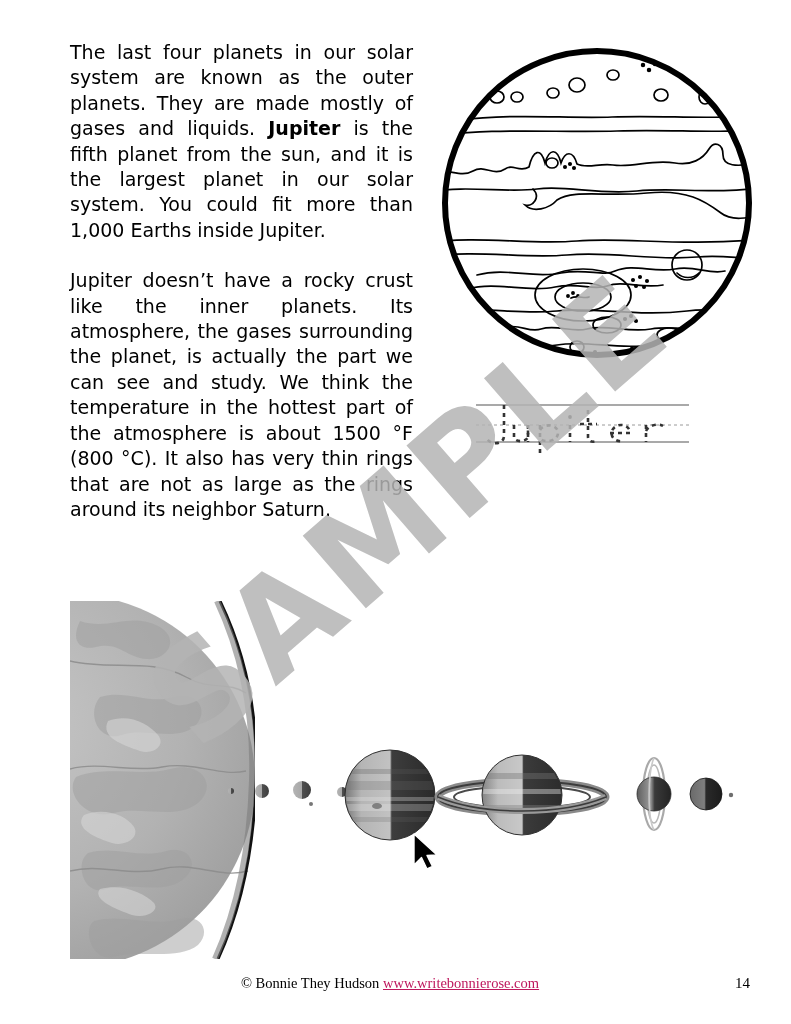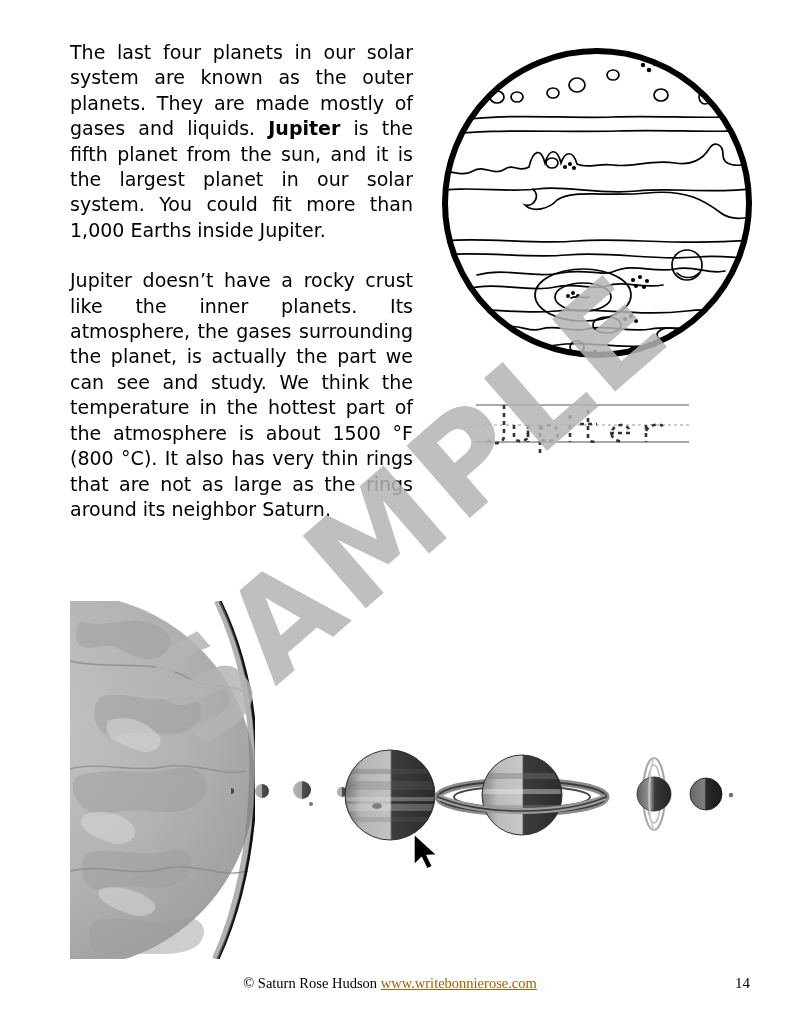--- a/index.html
+++ b/index.html
@@ -117,21 +117,21 @@
     left: 0;
     top: 0;
     width: 640px;
     text-align: center;
     font-family: "Liberation Serif", serif;
     font-size: 14.5px;
     color: #000000;
     white-space: nowrap;
   }
   #credit .link {
-    color: #a16207;
+    color: #be185d;
     text-decoration: underline;
   }
   #page-number {
     position: absolute;
     right: 0;
     top: 0;
     font-family: "Liberation Serif", serif;
     font-size: 15px;
     color: #000000;
   }
@@ -431,19 +431,19 @@
         <path d="M 0 0 L 0 31 L 7.5 23.5 L 13 35 L 18.5 32.5 L 13 21.5 L 23 21 Z" fill="#000000" stroke="#ffffff" stroke-width="1.4" stroke-linejoin="round"></path>
       </g>
     </svg>
   </div>
 
   <div id="watermark">SAMPLE</div>
 
   <div id="footer">
     <div id="credit">
       <span>©</span>
-      <span>Saturn Rose Hudson</span>
+      <span>Bonnie They Hudson</span>
       <span class="link">www.writebonnierose.com</span>
     </div>
     <div id="page-number">14</div>
   </div>
 
 </div>
 
 </body></html>

